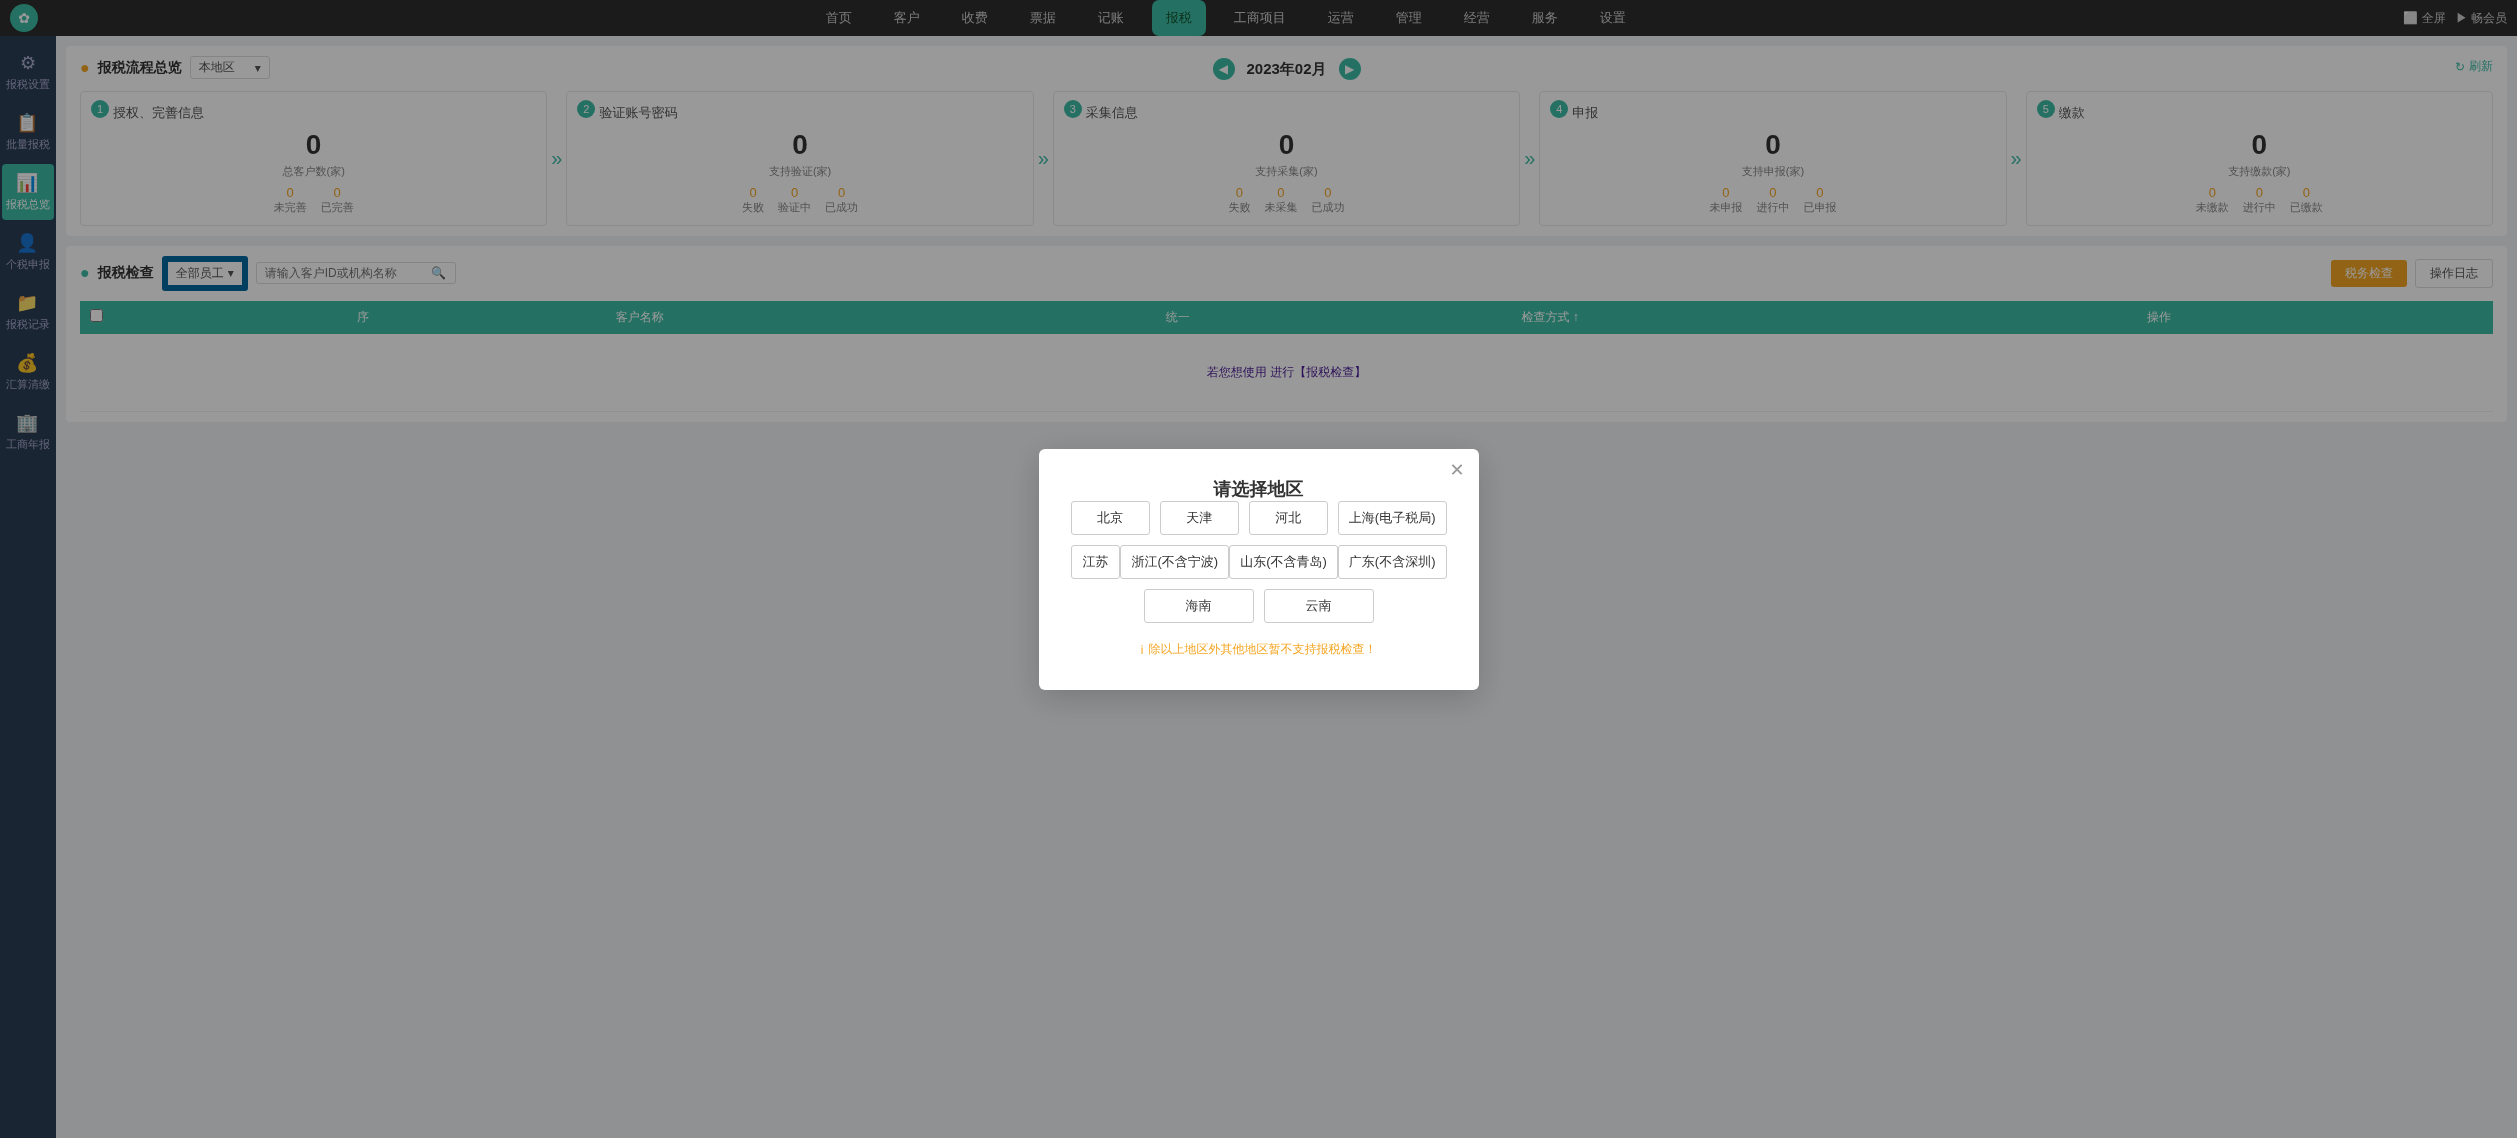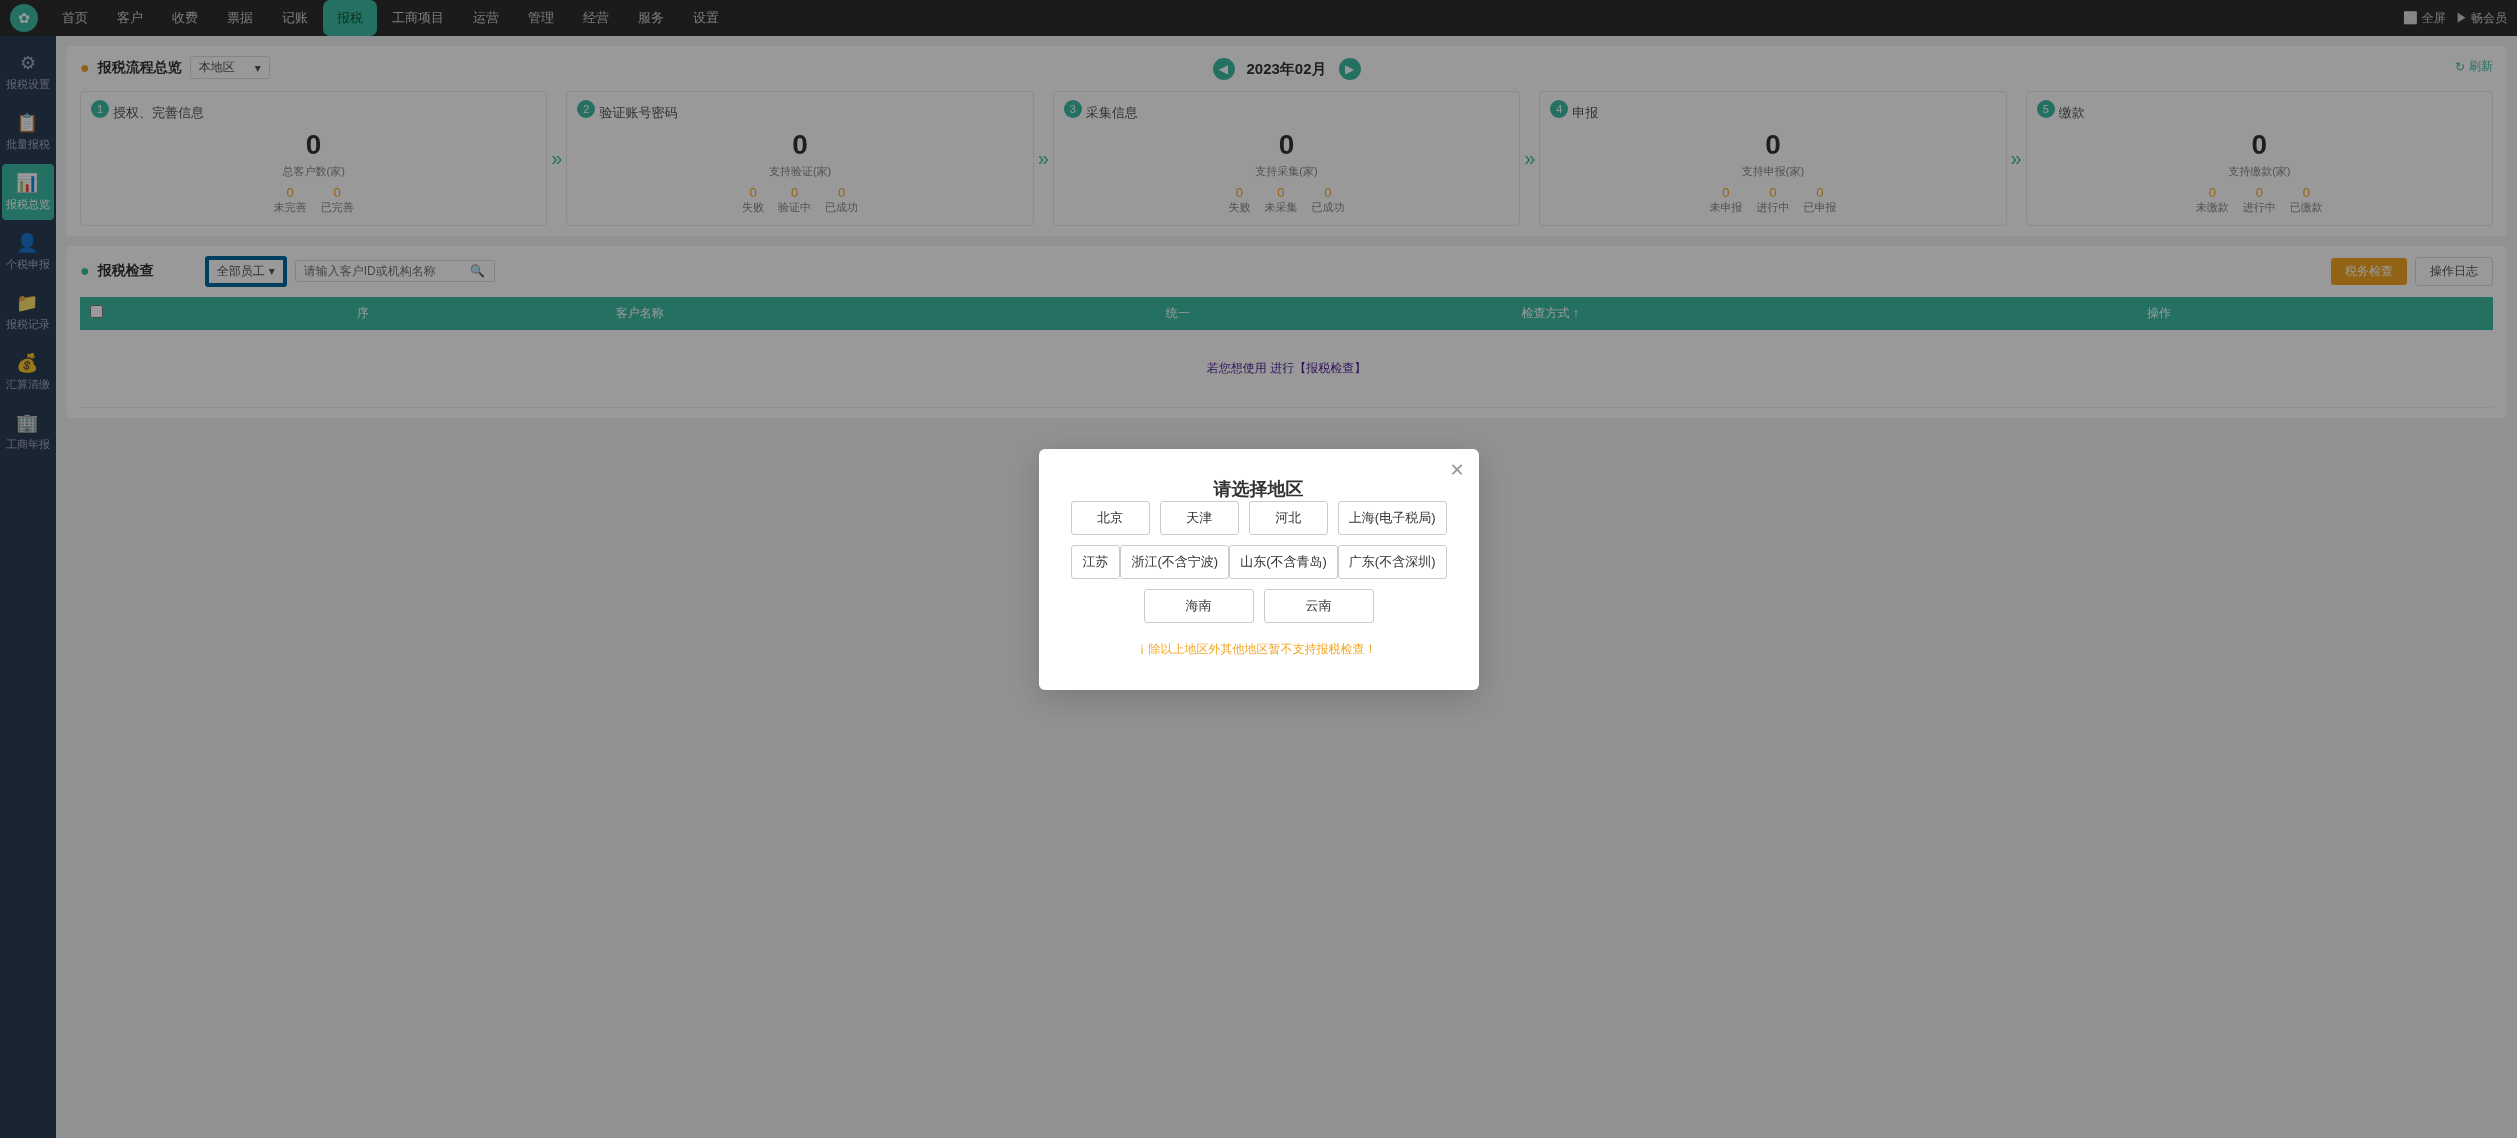--- a/index.html
+++ b/index.html
@@ -9,22 +9,23 @@
     .top-nav {
       height: 36px;
       background: #2d2d2d;
       display: flex;
       align-items: center;
       padding: 0 10px;
       position: relative;
     }
     .top-nav-items {
       display: flex;
-      gap: 1px;
+      gap: 14px;
       flex: 1;
+      justify-content: center;
     }
     .top-nav-item {
       color: #ccc;
       padding: 0 14px;
       height: 36px;
       line-height: 36px;
       cursor: pointer;
       font-size: 13px;
     }
     .top-nav-item.active { background: #3dbda7; color: #14532d; border-radius: 7px; }
@@ -240,31 +241,30 @@
       gap: 8px;
       margin-bottom: 10px;
     }
     .filter-bar {
       display: flex;
       align-items: center;
       gap: 8px;
       flex: 1;
     }
     .select-box {
-      border: 4px solid #0369a1;
+      border: 6px solid #0369a1;
       border-radius: 3px;
       padding: 3px 8px;
       font-size: 12px;
       color: #555;
       background: #fff;
       cursor: pointer;
       display: flex;
       align-items: center;
       gap: 4px;
-      margin-left: 43px;
     }
     .search-box {
       border: 1px solid #ddd;
       border-radius: 3px;
       padding: 3px 8px;
       font-size: 12px;
       display: flex;
       align-items: center;
       gap: 4px;
       width: 200px;

